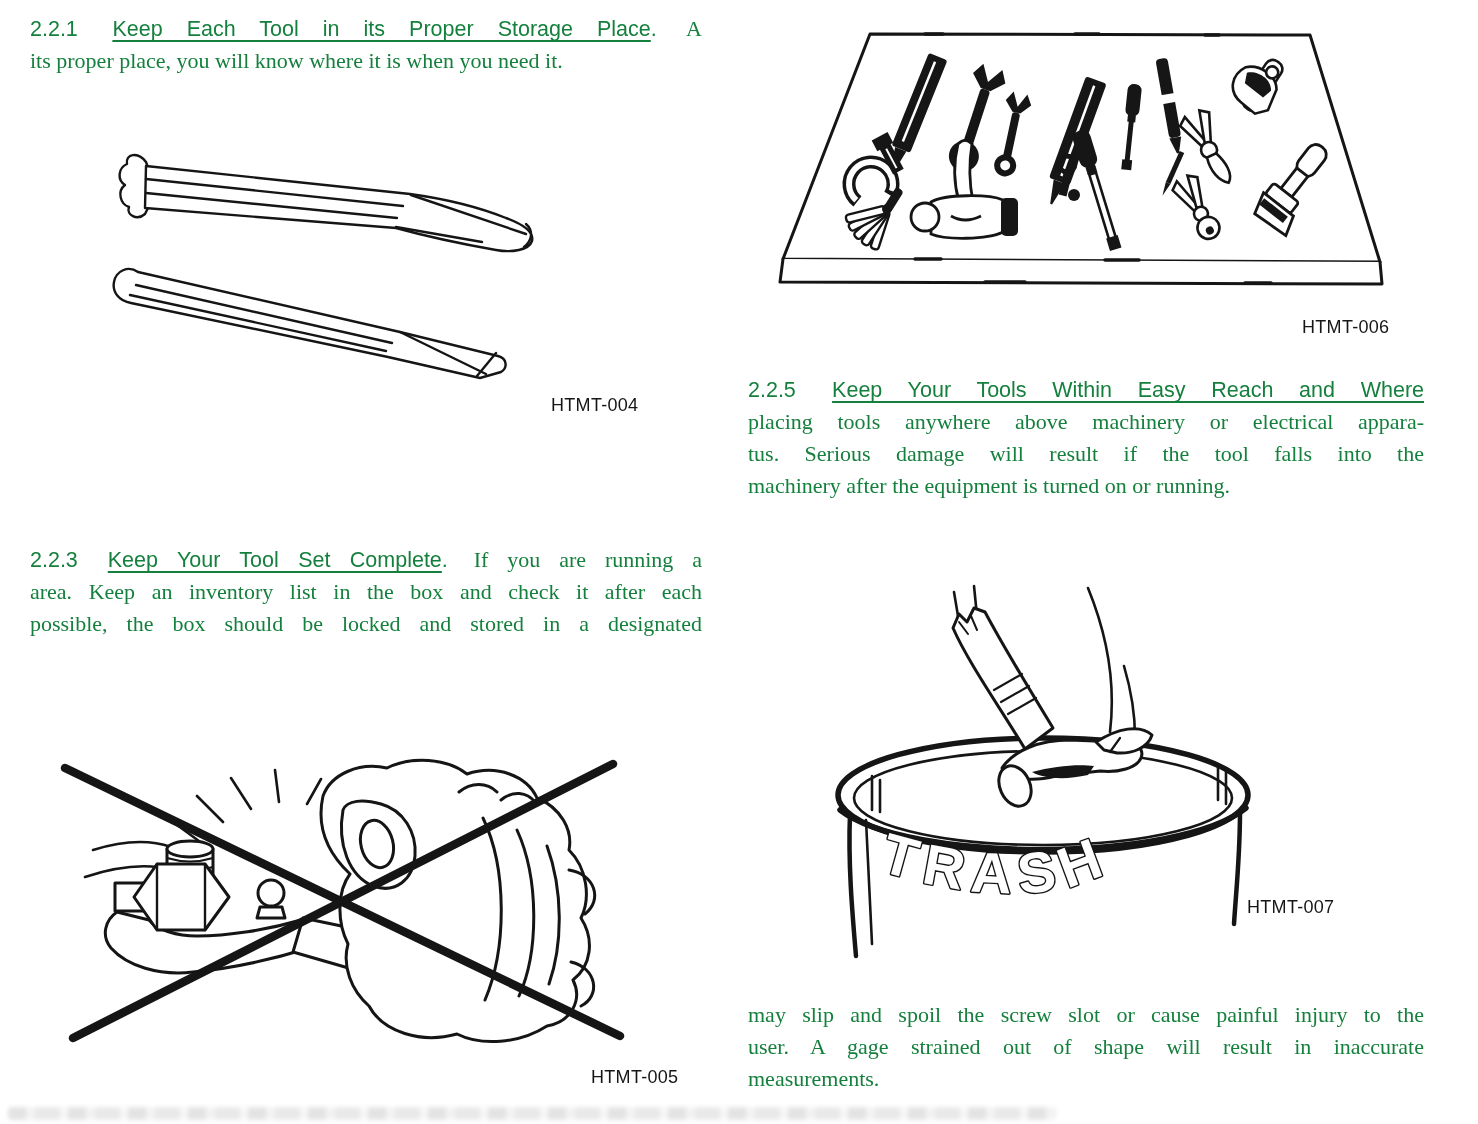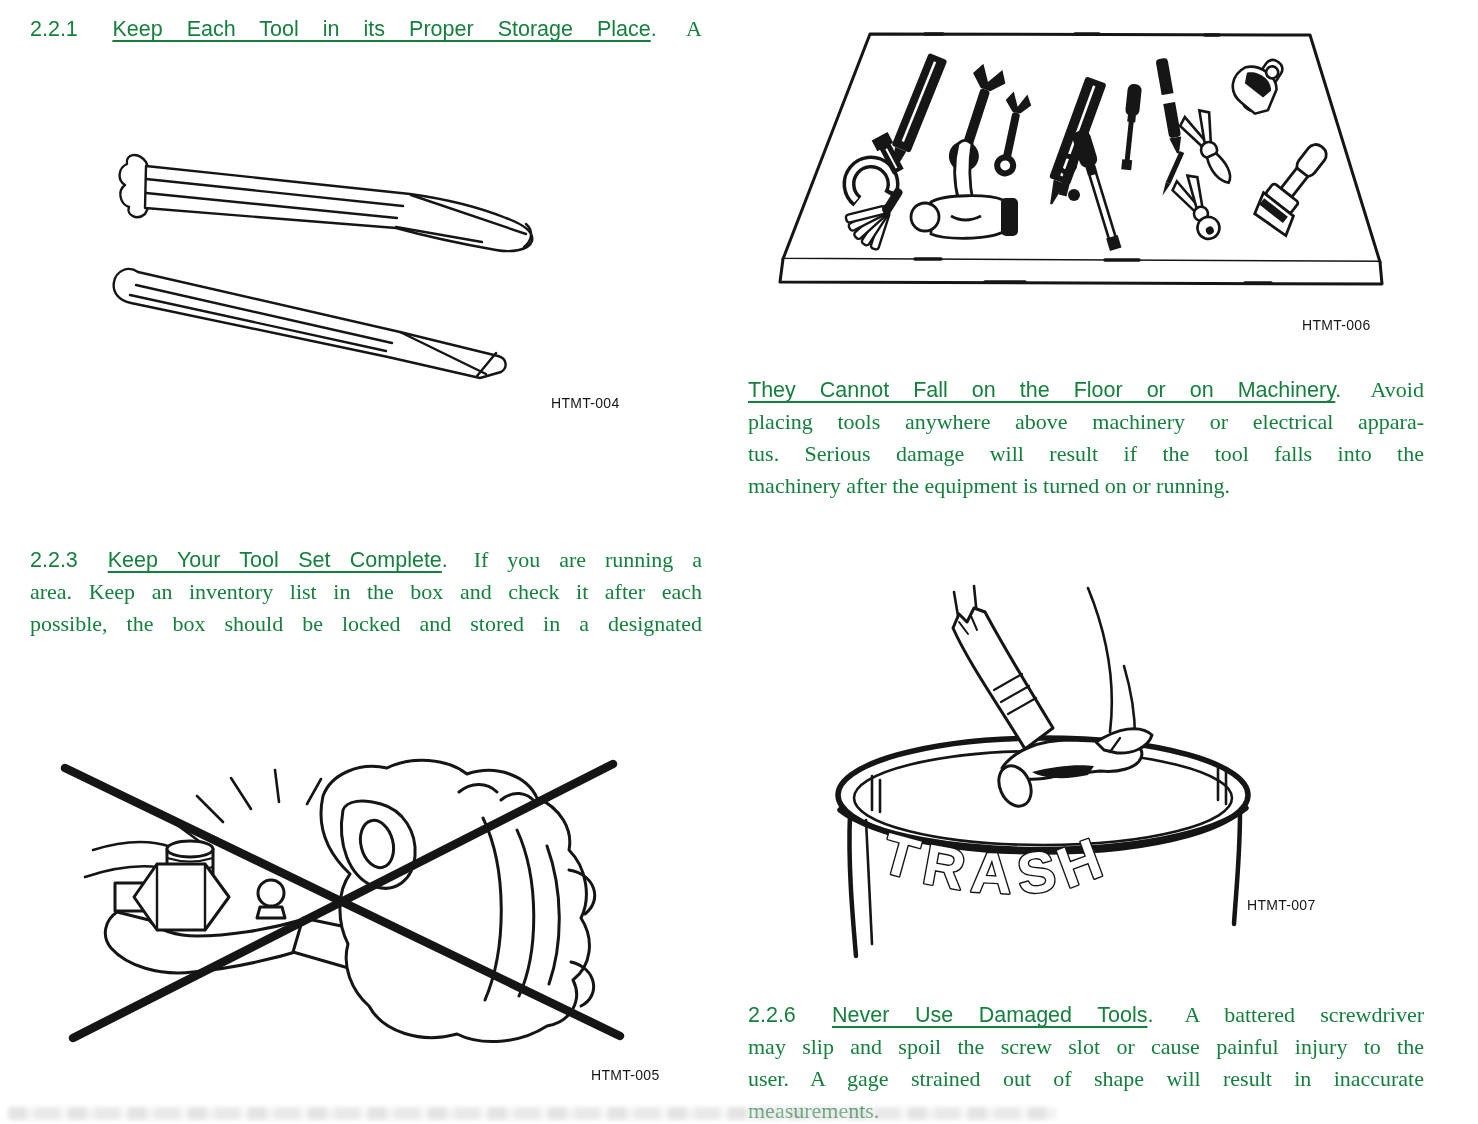--- a/index.html
+++ b/index.html
@@ -8,49 +8,49 @@
   .para{position:absolute;}
   .tline{text-align:justify;text-align-last:justify;line-height:32px;height:32px;white-space:normal;
          font-size:22px;color:#15803d;}
   .tline.last{text-align-last:left;}
   .seg-num{font-family:"Liberation Sans","DejaVu Sans",sans-serif;font-size:21.5px;margin-right:11px;}
   .seg-title{font-family:"Liberation Sans","DejaVu Sans",sans-serif;font-size:21.5px;
              text-decoration:underline;text-decoration-thickness:2px;text-underline-offset:4px;}
   .seg-sans{font-family:"Liberation Sans","DejaVu Sans",sans-serif;font-size:21.5px;margin-right:7px;}
   .seg-body{font-family:"Liberation Serif","DejaVu Serif",serif;font-size:22px;}
   .figlabel{position:absolute;font-family:"Liberation Sans","DejaVu Sans",sans-serif;
-            font-size:14px;color:#161616;letter-spacing:.3px;}
+            font-size:18px;color:#161616;letter-spacing:.3px;}
   svg.fig{position:absolute;overflow:visible;}
   .lineart{stroke:#151515;fill:none;stroke-linecap:round;stroke-linejoin:round;}
   .cutoff{position:absolute;left:8px;top:1107px;width:1048px;height:13px;opacity:.5;border-radius:4px;
           background:repeating-linear-gradient(90deg,#c9c9c9 0 18px,#e7e7e7 18px 27px,#d4d4d4 27px 52px,#efefef 52px 60px);
           filter:blur(2px);}
 </style>
 </head>
 <body>
 
 <div id="page">
 
   <div class="para" style="left:30px;top:13px;width:672px">
       <div class="tline"><span class="seg-num">2.2.1</span> <span class="seg-title">Keep Each Tool in its Proper Storage Place</span><span class="seg-sans">.</span> <span class="seg-body">A</span></div>
+      <div class="tline last"><span class="seg-body">its proper place, you will know where it is when you need it.</span></div>
     </div>
   <div class="para" style="left:30px;top:544px;width:672px">
       <div class="tline"><span class="seg-num">2.2.3</span> <span class="seg-title">Keep Your Tool Set Complete</span><span class="seg-sans">.</span> <span class="seg-body">If you are running a</span></div>
       <div class="tline"><span class="seg-body">area. Keep an inventory list in the box and check it after each</span></div>
       <div class="tline"><span class="seg-body">possible, the box should be locked and stored in a designated</span></div>
     </div>
 
   <div class="para" style="left:748px;top:374px;width:676px">
-      <div class="tline"><span class="seg-title">They Cannot Fall on the Floor or on Machinery</span><span class="seg-sans">.</span> <span class="seg-body">Avoid</span></div>
+      <div class="tline"><span class="seg-num">2.2.5</span> <span class="seg-title">Keep Your Tools Within Easy Reach and Where</span></div>
       <div class="tline"><span class="seg-body">placing tools anywhere above machinery or electrical appara-</span></div>
       <div class="tline"><span class="seg-body">tus. Serious damage will result if the tool falls into the</span></div>
       <div class="tline last"><span class="seg-body">machinery after the equipment is turned on or running.</span></div>
     </div>
   <div class="para" style="left:748px;top:999px;width:676px">
-      <div class="tline"><span class="seg-num">2.2.6</span> <span class="seg-title">Never Use Damaged Tools</span><span class="seg-sans">.</span> <span class="seg-body">A battered screwdriver</span></div>
       <div class="tline"><span class="seg-body">may slip and spoil the screw slot or cause painful injury to the</span></div>
       <div class="tline"><span class="seg-body">user. A gage strained out of shape will result in inaccurate</span></div>
       <div class="tline last"><span class="seg-body">measurements.</span></div>
     </div>
 
   <svg class="fig" style="left:100px;top:146px;width:445px;height:245px" viewBox="0 0 445 245">
     <g class="lineart" stroke-width="2.4">
       <g>
         <path d="M46,16 C38,5 25,8 27,18 C18,22 17,34 25,39 C17,45 20,58 29,61 C26,69 37,75 45,68 L49,60 L49,24 Z" fill="#fff"></path>
         <path d="M46,20 L310,48 C346,53 381,62 406,72 C425,79 434,87 432,95 C429,104 412,107 396,104 C362,98 325,90 296,82 L45,62 Z" fill="#fff"></path>

